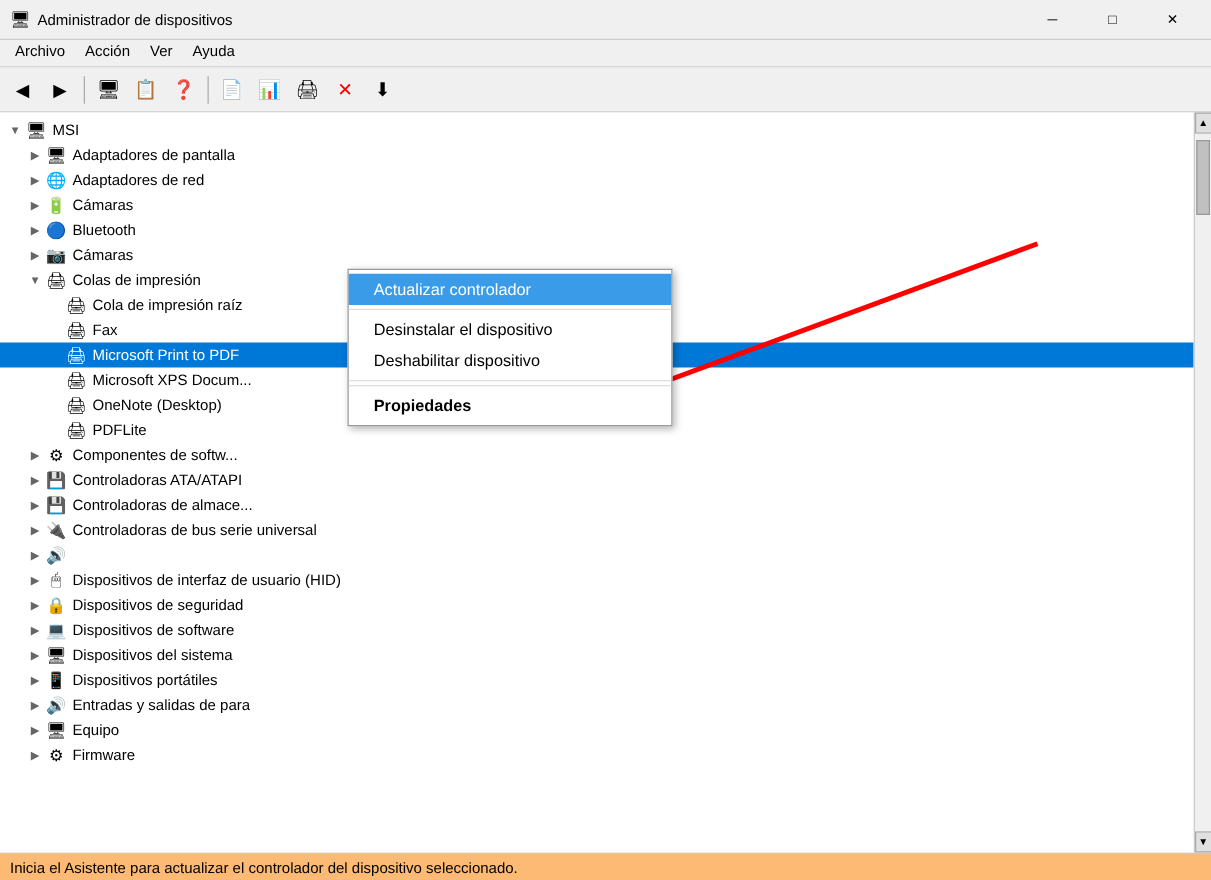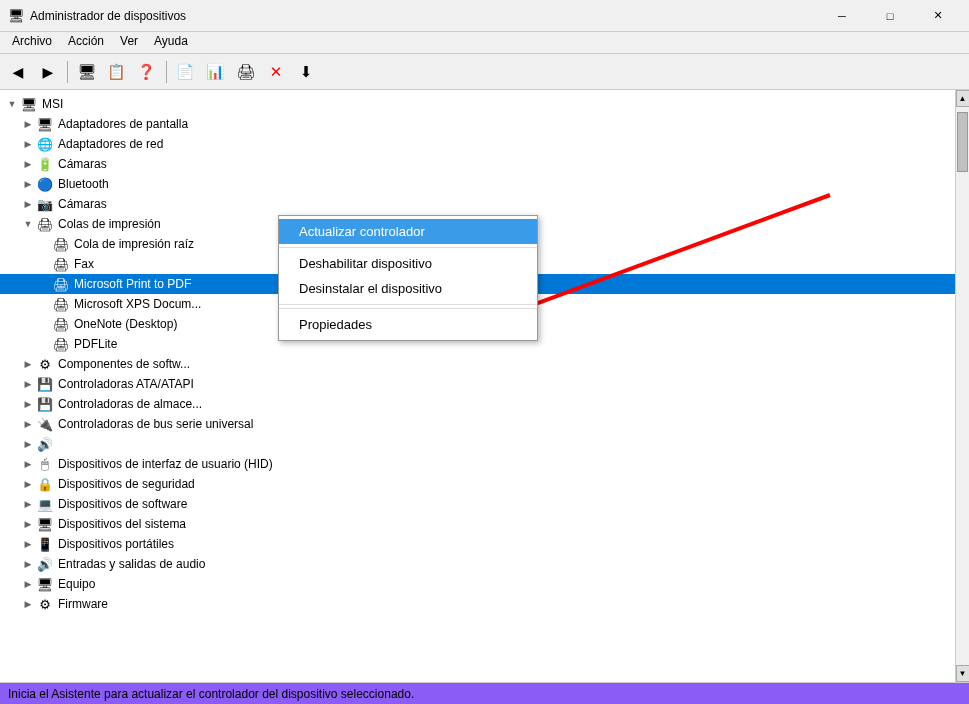--- a/index.html
+++ b/index.html
@@ -142,21 +142,21 @@
       font-size: 12px;
     }
 
     
     .indent-0 { padding-left: 4px; }
     .indent-1 { padding-left: 20px; }
     .indent-2 { padding-left: 36px; }
 
     
     .status-bar {
-      background: #8b5cf6;
+      background: #fdba74;
       height: 22px;
       border-top: 1px solid #ccc;
       display: flex;
       align-items: center;
       padding: 0 8px;
       font-size: 12px;
     }
 
     
     .context-menu {
@@ -176,21 +176,21 @@
       cursor: pointer;
       font-size: 13px;
       color: #000;
     }
     .ctx-item.active { background: #3a9ce8; color: #fff; }
     .ctx-separator {
       height: 1px;
       background: #ddd;
       margin: 3px 0;
     }
-    .ctx-item.bold { font-weight: normal; }
+    .ctx-item.bold { font-weight: bold; }
 
     
     .arrow-container {
       position: absolute;
       top: 0;
       left: 0;
       width: 100%;
       height: 100%;
       pointer-events: none;
       z-index: 99;
@@ -381,21 +381,21 @@
       <span class="label">Dispositivos del sistema</span>
     </div>
     <div class="tree-item indent-1">
       <span class="expander">▶</span>
       <span class="icon">📱</span>
       <span class="label">Dispositivos portátiles</span>
     </div>
     <div class="tree-item indent-1">
       <span class="expander">▶</span>
       <span class="icon">🔊</span>
-      <span class="label">Entradas y salidas de audio</span>
+      <span class="label">Entradas y salidas de para</span>
     </div>
     <div class="tree-item indent-1">
       <span class="expander">▶</span>
       <span class="icon">🖥</span>
       <span class="label">Equipo</span>
     </div>
     <div class="tree-item indent-1">
       <span class="expander">▶</span>
       <span class="icon">⚙</span>
       <span class="label">Firmware</span>
@@ -407,22 +407,22 @@
     <div class="scroll-track">
       <div class="scroll-thumb"></div>
     </div>
     <div class="scroll-btn">▼</div>
   </div>
 </div>
 
 <div class="context-menu">
   <div class="ctx-item active">Actualizar controlador</div>
   <div class="ctx-separator"></div>
+  <div class="ctx-item">Desinstalar el dispositivo</div>
   <div class="ctx-item">Deshabilitar dispositivo</div>
-  <div class="ctx-item">Desinstalar el dispositivo</div>
   <div class="ctx-separator"></div>
   <div class="ctx-separator"></div>
   <div class="ctx-item bold">Propiedades</div>
 </div>
 
 <svg class="arrow-container" xmlns="http://www.w3.org/2000/svg" viewBox="0 0 969 704">
   <defs>
     <marker id="arrowhead" markerWidth="10" markerHeight="7" refX="10" refY="3.5" orient="auto">
       <polygon points="0 0, 10 3.5, 0 7" fill="red"></polygon>
     </marker>

